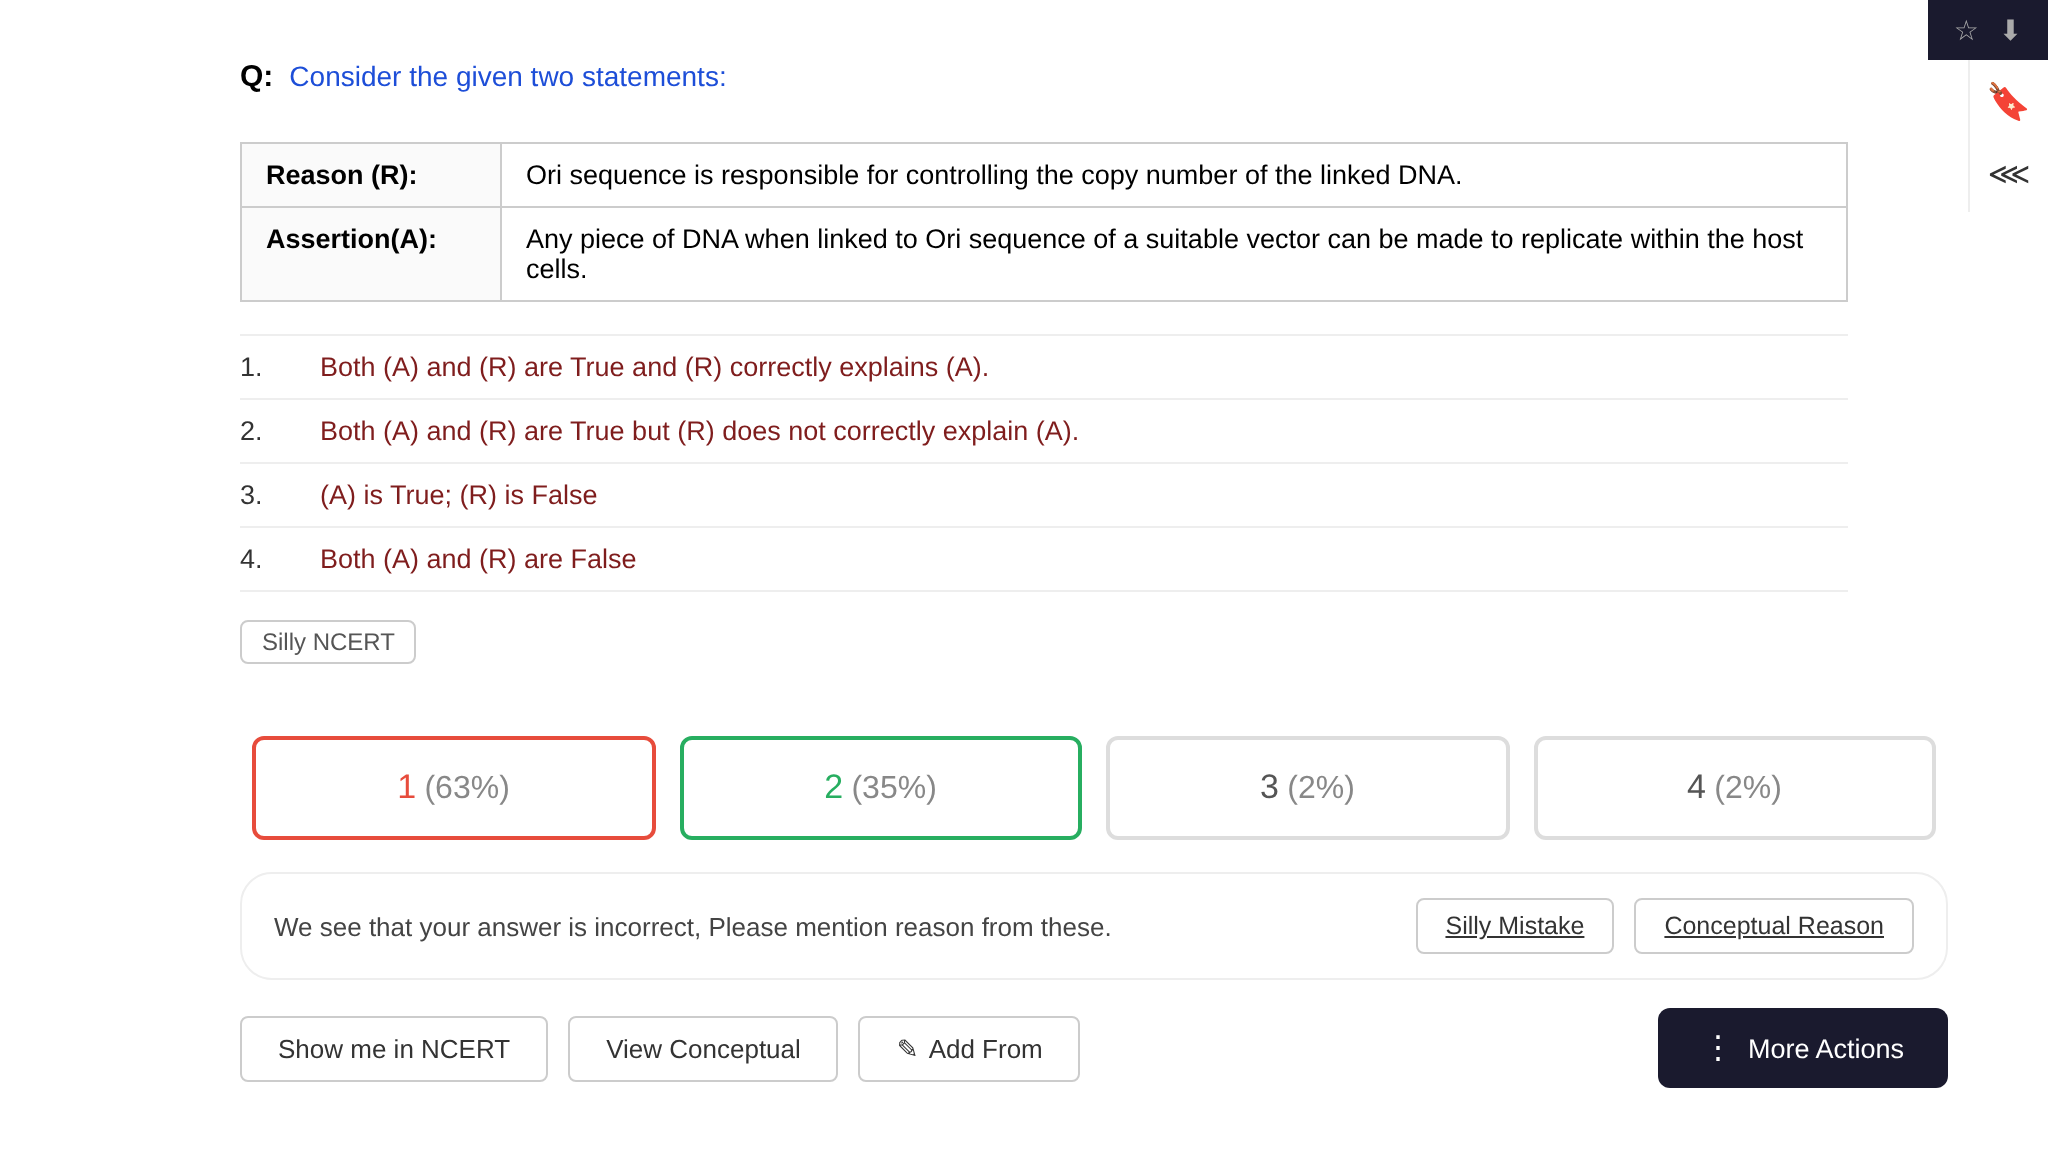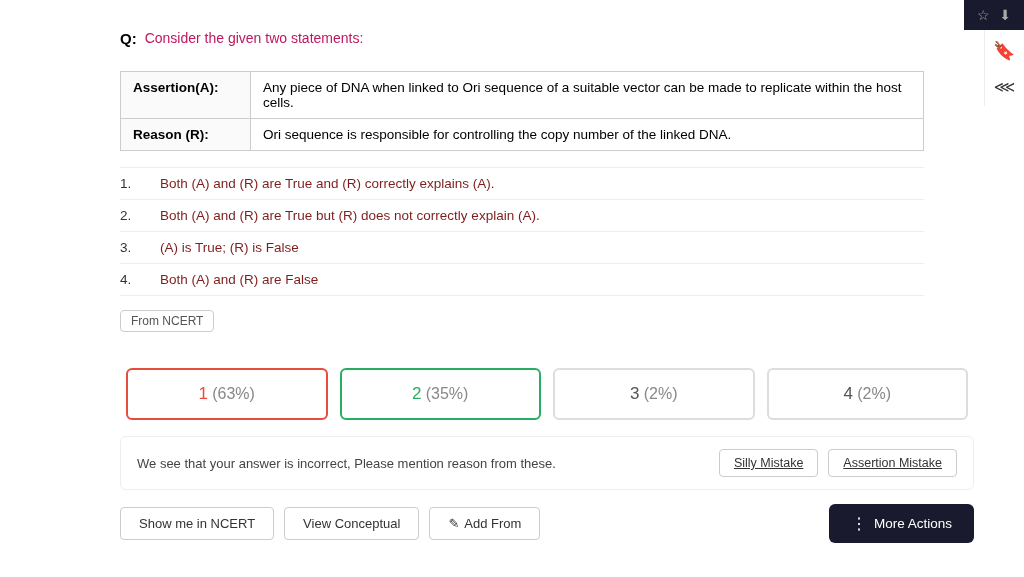--- a/index.html
+++ b/index.html
@@ -59,21 +59,21 @@
       padding: 30px 60px 20px 120px;
       margin-right: 40px;
     }
     .question-label {
       font-weight: bold;
       font-size: 15px;
       margin-bottom: 12px;
     }
     .question-text {
       font-size: 14px;
-      color: #be185d;
+      color: #1d4ed8;
     }
     
     .assertion-table {
       border: 1px solid #ccc;
       border-collapse: collapse;
       width: 100%;
       margin-bottom: 16px;
     }
     .assertion-table td {
       border: 1px solid #ccc;
@@ -155,21 +155,21 @@
     }
     
     .incorrect-row {
       display: flex;
       align-items: center;
       justify-content: space-between;
       margin: 0 60px 14px 120px;
       margin-right: 50px;
       padding: 12px 16px;
       border: 1px solid #eee;
-      border-radius: 6px;
+      border-radius: 16px;
       background: #fff;
     }
     .incorrect-text {
       font-size: 13px;
       color: #444;
     }
     .reason-buttons {
       display: flex;
       gap: 10px;
     }
@@ -243,26 +243,26 @@
 
   <div class="question-area">
     <div style="display:flex; align-items:flex-start; gap:8px; margin-bottom:12px;">
       <span class="question-label">Q:</span>
       <span class="question-text">Consider the given two statements:</span>
     </div>
 
     <table class="assertion-table">
       <tbody>
           <tr>
+        <td>Reason (R):</td>
+        <td>Ori sequence is responsible for controlling the copy number of the linked DNA.</td>
+      </tr>
+      <tr>
         <td>Assertion(A):</td>
         <td>Any piece of DNA when linked to Ori sequence of a suitable vector can be made to replicate within the host cells.</td>
-      </tr>
-      <tr>
-        <td>Reason (R):</td>
-        <td>Ori sequence is responsible for controlling the copy number of the linked DNA.</td>
       </tr>
     </tbody>
       </table>
 
     
     <ul class="options-list" id="options-list">
         <li class="option-item">
           <span class="option-num">1.</span>
           <span class="option-text">Both (A) and (R) are True and (R) correctly explains (A).</span>
         </li>
@@ -274,35 +274,35 @@
           <span class="option-num">3.</span>
           <span class="option-text">(A) is True; (R) is False</span>
         </li>
         <li class="option-item">
           <span class="option-num">4.</span>
           <span class="option-text">Both (A) and (R) are False</span>
         </li>
       </ul>
 
     
-    <div class="ncert-badge">From NCERT</div>
+    <div class="ncert-badge">Silly NCERT</div>
   </div>
 
   <div class="answer-row" id="answer-row">
       <div class="answer-btn selected-wrong"><span style="font-size:17px;font-weight:500;">1</span> <span class="percent">(63%)</span></div>
       <div class="answer-btn selected-correct"><span style="font-size:17px;font-weight:500;">2</span> <span class="percent">(35%)</span></div>
       <div class="answer-btn"><span style="font-size:17px;font-weight:500;">3</span> <span class="percent">(2%)</span></div>
       <div class="answer-btn"><span style="font-size:17px;font-weight:500;">4</span> <span class="percent">(2%)</span></div>
     </div>
 
   <div class="incorrect-row">
     <span class="incorrect-text">We see that your answer is incorrect, Please mention reason from these.</span>
     <div class="reason-buttons" id="reason-buttons">
         <button class="reason-btn">Silly Mistake</button>
-        <button class="reason-btn">Assertion Mistake</button>
+        <button class="reason-btn">Conceptual Reason</button>
       </div>
   </div>
 
   <div class="bottom-actions">
     <div class="bottom-left" id="bottom-left-actions">
         <button class="action-btn">
           <span>Show me in NCERT</span>
         </button>
         <button class="action-btn">
           <span>View Conceptual</span>

